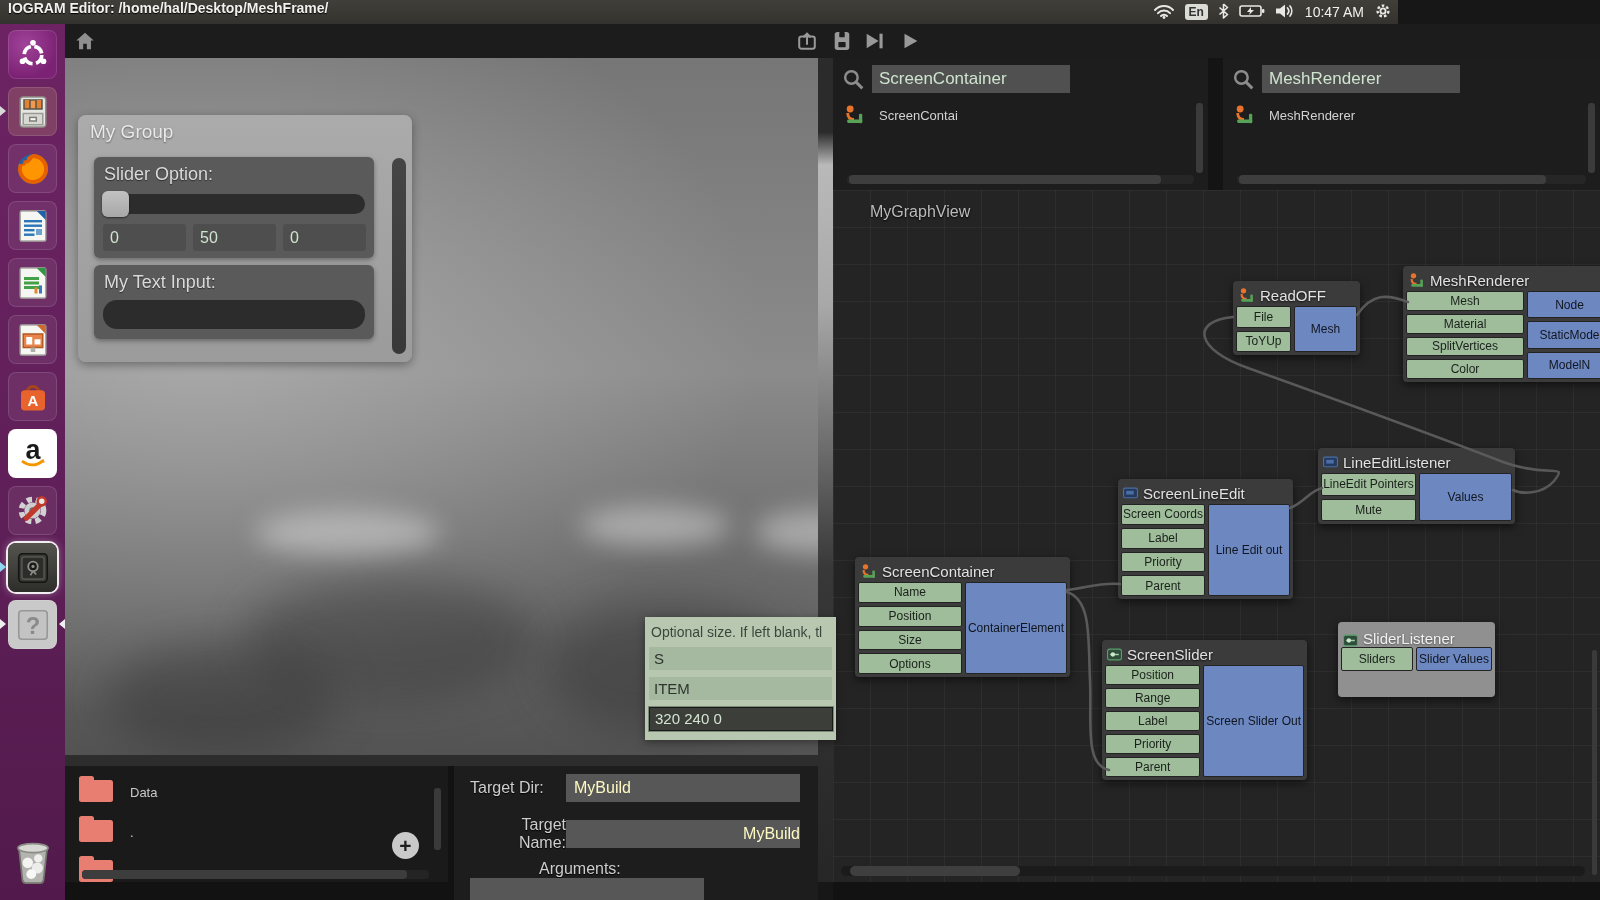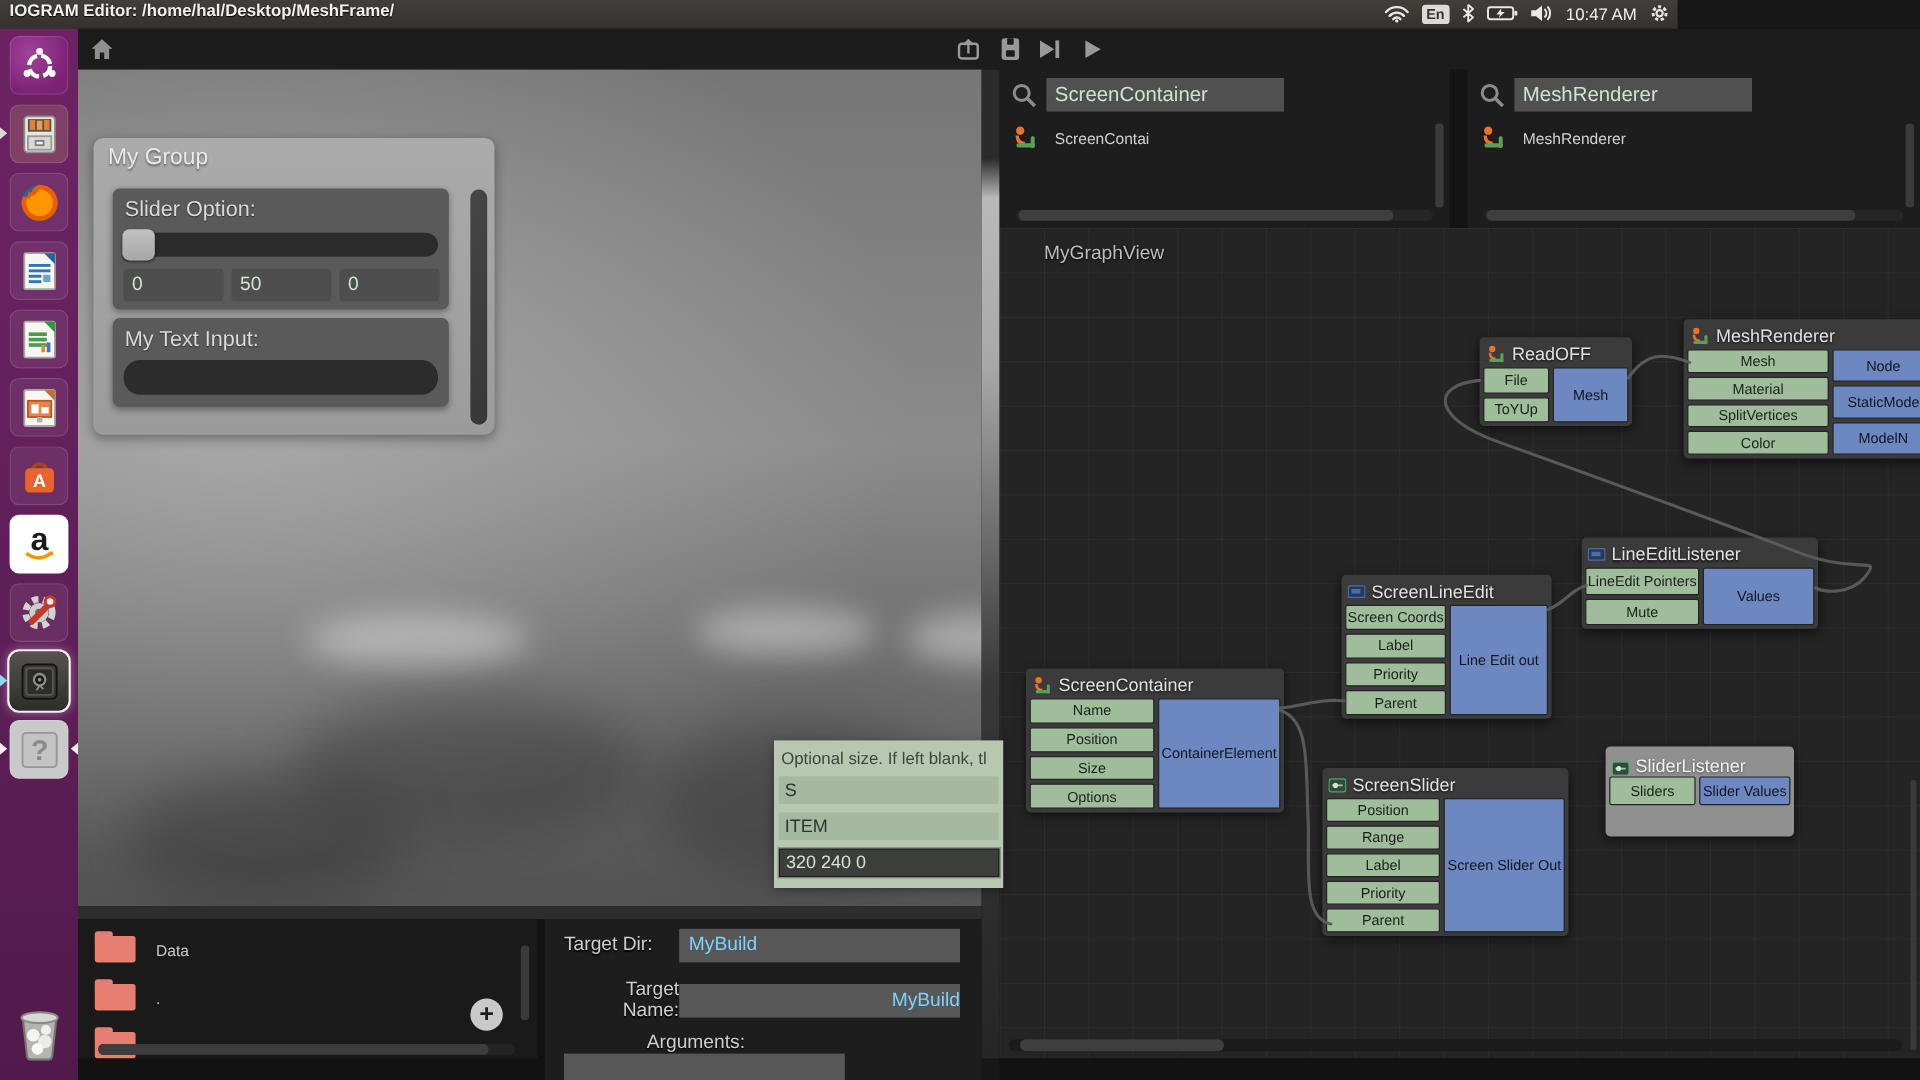--- a/index.html
+++ b/index.html
@@ -115,21 +115,21 @@
   #files-hscroll{position:absolute;left:17px;top:104px;width:347px;height:9px;border-radius:4px;background:#242424;}
   #files-hscroll .thumb{position:absolute;left:0;top:0;width:325px;height:9px;border-radius:4px;background:#3d3d3d;}
   #files-vscroll{position:absolute;left:369px;top:22px;width:7px;height:62px;border-radius:3px;background:#3a3a3a;}
   #add-btn{position:absolute;left:327px;top:66px;width:27px;height:27px;border-radius:50%;
     background:#c9c9c9;display:flex;align-items:center;justify-content:center;
     color:#1e1e1e;font-size:21px;font-weight:bold;line-height:25px;}
   #files-gap{position:absolute;left:448px;top:766px;width:6px;height:134px;background:#121212;}
   #buildform{position:absolute;left:454px;top:766px;width:364px;height:134px;background:#1d1d1d;}
   .form-row{position:absolute;left:16px;display:flex;align-items:center;}
   .form-label{width:96px;color:#cecece;font-size:16px;text-shadow:0 1px 1px #000;}
-  .form-input{width:234px;height:28px;background:#575757;color:#7dd3fc;font-size:16px;
+  .form-input{width:234px;height:28px;background:#575757;color:#fef9c3;font-size:16px;
     line-height:28px;padding-left:8px;}
   #bottom-strip-left{position:absolute;left:65px;top:882px;width:383px;height:18px;background:#121212;}
   #bottom-strip-right{position:absolute;left:833px;top:882px;width:767px;height:18px;background:#121212;}
   .panel-gap{position:absolute;background:#141414;}
 </style>
 </head>
 <body>
 
 <div id="screen">
 

